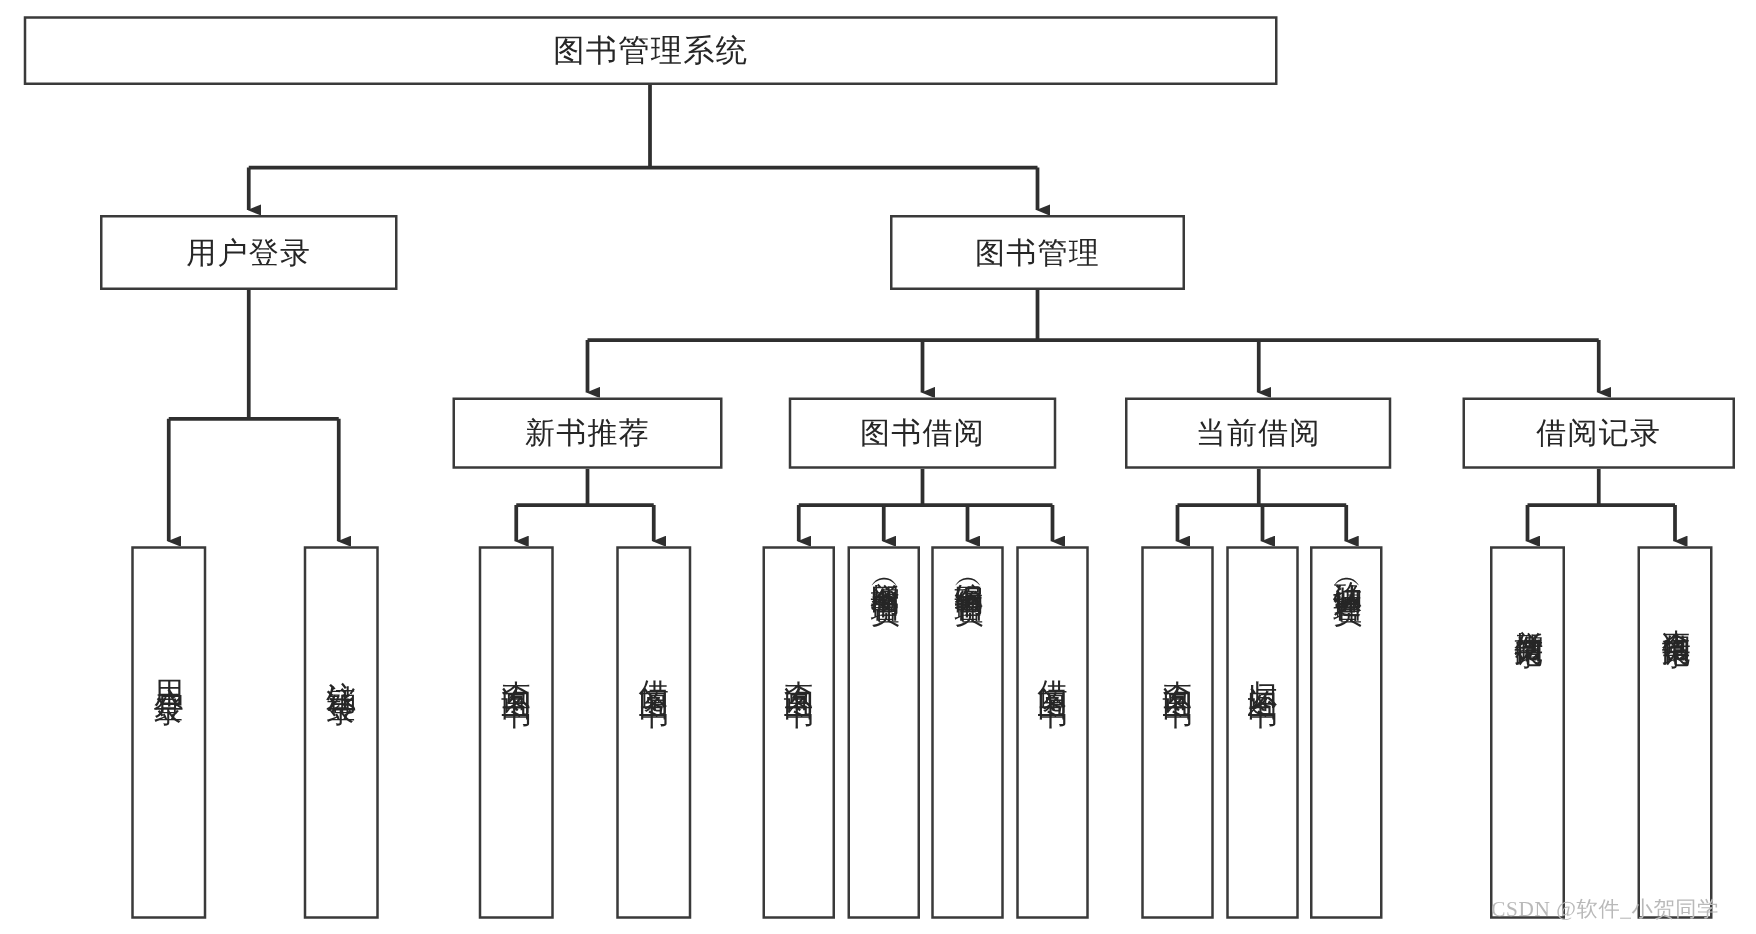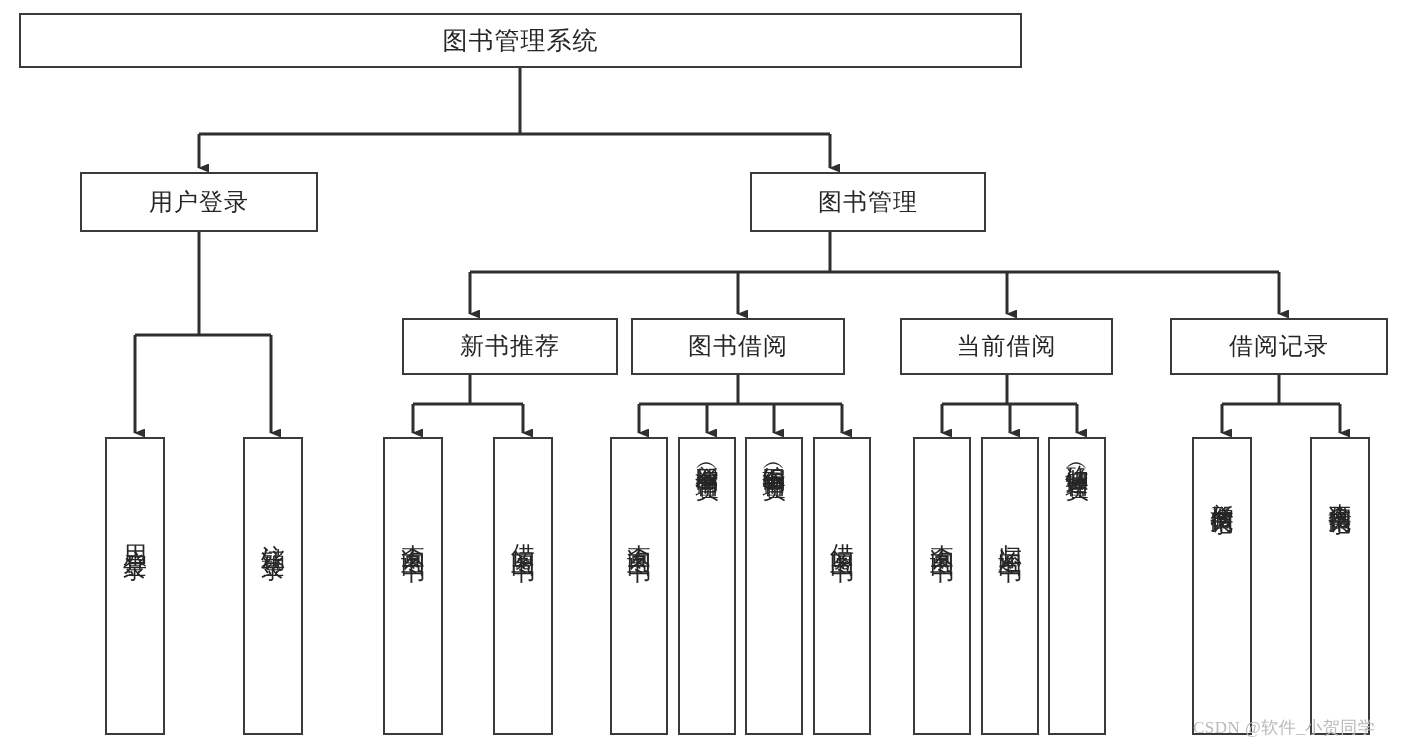--- a/index.html
+++ b/index.html
@@ -135,25 +135,25 @@
     </g>
   </svg>
 
   <div class="node root horizontal" style="left:19px; top:13px; width:1003px; height:55px;">
     <span class="node-label">图书管理系统</span>
   </div>
 
   <div class="node horizontal" style="left:80px; top:172px; width:238px; height:60px;">
     <span class="node-label">用户登录</span>
   </div>
-  <div class="node horizontal" style="left:712px; top:172px; width:236px; height:60px;margin-left:38px;">
+  <div class="node horizontal" style="left:712px; top:172px; width:236px; height:60px;">
     <span class="node-label">图书管理</span>
   </div>
 
-  <div class="node horizontal" style="left:362px; top:318px; width:216px; height:57px;margin-left:40px;">
+  <div class="node horizontal" style="left:362px; top:318px; width:216px; height:57px;">
     <span class="node-label">新书推荐</span>
   </div>
   <div class="node horizontal" style="left:900px; top:318px; width:213px; height:57px;">
     <span class="node-label">当前借阅</span>
   </div>
   <div class="node horizontal" style="left:631px; top:318px; width:214px; height:57px;">
     <span class="node-label">图书借阅</span>
   </div>
   <div class="node horizontal" style="left:1170px; top:318px; width:218px; height:57px;align-items:center;">
     <span class="node-label">借阅记录</span>

